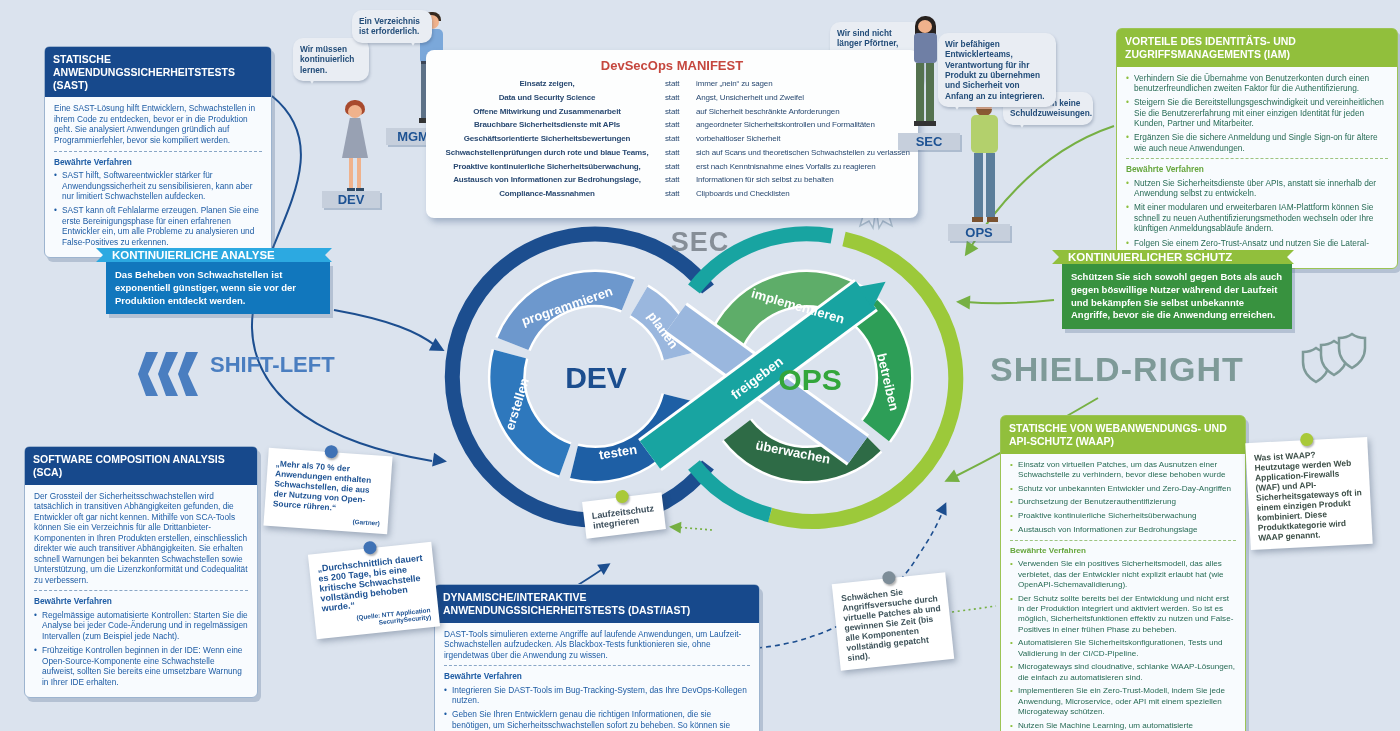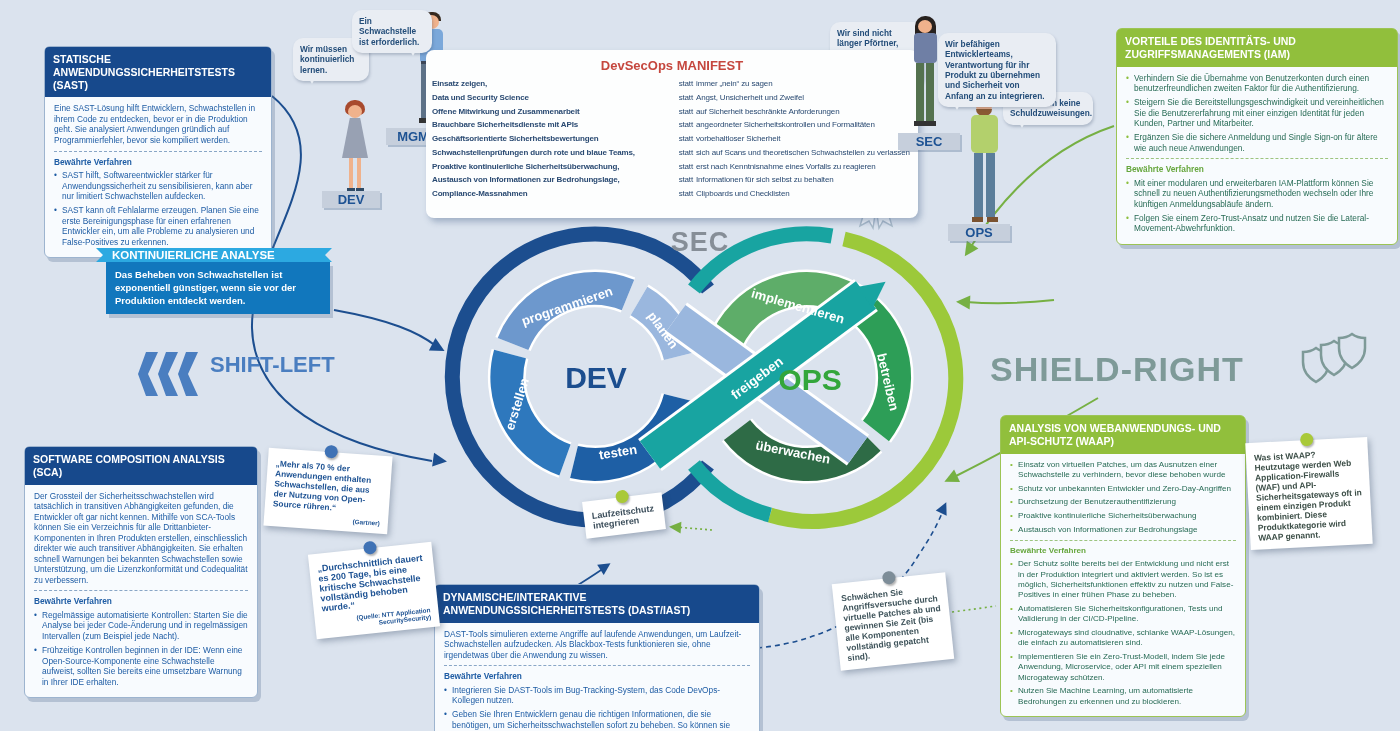--- a/index.html
+++ b/index.html
@@ -36,22 +36,22 @@
   .ribbon-tab{color:#fff;font-weight:bold;font-size:11.5px;padding:1px 16px;}
   .ribbon-body{color:#fff;font-weight:bold;font-size:9.5px;line-height:1.35;padding:7px 9px;
        margin-left:10px;box-shadow:3px 4px 0 rgba(90,115,150,.30);}
 
   
   #manifest{position:absolute;left:426px;top:50px;width:492px;height:168px;background:#fdfefe;
       border-radius:8px;box-shadow:3px 4px 6px rgba(90,115,150,.45);padding:8px 6px 4px 6px;box-sizing:border-box;}
   #manifest .m-title{text-align:center;color:#c5473e;font-weight:bold;font-size:13px;margin-bottom:6px;}
   .m-row{display:grid;grid-template-columns:230px 28px 1fr;column-gap:3px;margin-bottom:4.6px;
       font-size:8px;letter-spacing:-0.15px;line-height:1.15;color:#2a4a72;}
-  .m-left{text-align:left;font-weight:bold;}
-  .m-statt{text-align:right;}
+  .m-left{text-align:center;font-weight:bold;}
+  .m-statt{text-align:left;}
 
   
   .loop-label{position:absolute;transform:translate(-50%,-50%);font-weight:bold;white-space:nowrap;}
   .seg-label{color:#fff;font-size:13px;}
 
   
   .bubble{position:absolute;background:#e9edf3;border-radius:10px;padding:6px 7px;font-size:8.3px;
       font-weight:bold;color:#234d79;line-height:1.25;box-shadow:1px 2px 3px rgba(40,60,90,.25);}
   .bubble::after{content:"";position:absolute;bottom:-8px;left:14px;border:5px solid transparent;
       border-top:9px solid #e9edf3;}
@@ -192,31 +192,36 @@
       <ul class="blist">
 
       <li>Verhindern Sie die Übernahme von Benutzerkonten durch einen benutzerfreundlichen zweiten Faktor für die Authentifizierung.</li>
           <li>Steigern Sie die Bereitstellungsgeschwindigkeit und vereinheitlichen Sie die Benutzererfahrung mit einer einzigen Identität für jeden Kunden, Partner und Mitarbeiter.</li>
           <li>Ergänzen Sie die sichere Anmeldung und Single Sign-on für ältere wie auch neue Anwendungen.</li>
         </ul>
       <div class="dashed-sep"></div>
       <div class="practices">Bewährte Verfahren</div>
       <ul class="blist">
 
+      <li>Nutzen Sie Sicherheitsdienste über APIs, anstatt sie innerhalb der Anwendung selbst zu entwickeln.</li>
           <li>Mit einer modularen und erweiterbaren IAM-Plattform können Sie schnell zu neuen Authentifizierungsmethoden wechseln oder Ihre künftigen Anmeldungsabläufe ändern.</li>
           <li>Folgen Sie einem Zero-Trust-Ansatz und nutzen Sie die Lateral-Movement-Abwehrfunktion.</li>
         </ul>
     </div>
   </div>
 
   <div class="ribbon" style="left:96px;top:248px;width:236px;">
     <div class="ribbon-tab" style="background:#2ca9e1;clip-path:polygon(0px 0%,236px 0%,229px 50%,236px 100%,0px 100%,7px 50%);">KONTINUIERLICHE ANALYSE</div>
     <div class="ribbon-body" style="background:#1177bd;width:206px;">Das Beheben von Schwachstellen ist exponentiell günstiger, wenn sie vor der Produktion entdeckt werden.</div>
   </div>
 
+  <div class="ribbon" style="left:1052px;top:250px;width:242px;">
+    <div class="ribbon-tab" style="background:#91bf3c;clip-path:polygon(0px 0%,242px 0%,235px 50%,242px 100%,0px 100%,7px 50%);">KONTINUIERLICHER SCHUTZ</div>
+    <div class="ribbon-body" style="background:#38923f;width:212px;">Schützen Sie sich sowohl gegen Bots als auch gegen böswillige Nutzer während der Laufzeit und bekämpfen Sie selbst unbekannte Angriffe, bevor sie die Anwendung erreichen.</div>
+  </div>
 
   <div class="person" style="left:335px;top:100px;width:40px;height:95px;">
     <div style="left:10px;top:0;width:20px;height:15px;background:#a84a2d;border-radius:10px 10px 6px 6px;"></div>
     <div style="left:13px;top:5px;width:14px;height:13px;background:#f0b28c;border-radius:50%;"></div>
     <div style="left:7px;top:18px;width:26px;height:40px;background:#98a1b3;clip-path:polygon(30% 0,70% 0,100% 100%,0 100%);"></div>
     <div style="left:14px;top:58px;width:4px;height:30px;background:#f0b28c;"></div>
     <div style="left:22px;top:58px;width:4px;height:30px;background:#f0b28c;"></div>
     <div style="left:12px;top:88px;width:8px;height:4px;background:#2e4a66;"></div>
     <div style="left:21px;top:88px;width:8px;height:4px;background:#2e4a66;"></div>
   </div>
@@ -249,21 +254,21 @@
     <div style="left:12px;top:121px;width:11px;height:5px;background:#7a5230;"></div>
     <div style="left:27px;top:121px;width:11px;height:5px;background:#7a5230;"></div>
   </div>
 
   <div class="platform" style="left:322px;top:191px;width:58px;">DEV</div>
   <div class="platform" style="left:386px;top:128px;width:62px;">MGMT</div>
   <div class="platform" style="left:898px;top:133px;width:62px;z-index:3;">SEC</div>
   <div class="platform" style="left:948px;top:224px;width:62px;">OPS</div>
 
   <div class="bubble" style="left:293px;top:38px;width:62px;">Wir müssen kontinuierlich lernen.</div>
-  <div class="bubble tail-right" style="left:352px;top:10px;width:66px;">Ein Schwachstelle ist erforderlich.</div>
+  <div class="bubble tail-right" style="left:352px;top:10px;width:66px;">Ein Verzeichnis ist erforderlich.</div>
   <div class="bubble tail-right" style="left:830px;top:22px;width:80px;">Wir sind nicht länger Pförtner, sondern Werkzeugmacher und Berater.</div>
   <div class="bubble" style="left:938px;top:33px;width:104px;z-index:4;">Wir befähigen Entwicklerteams, Verantwortung für ihr Produkt zu übernehmen und Sicherheit von Anfang an zu integrieren.</div>
   <div class="bubble" style="left:1003px;top:92px;width:76px;">Wir machen keine Schuldzuweisungen.</div>
 
   <div id="manifest" style="z-index:2;">
     <div class="m-title">DevSecOps MANIFEST</div>
     <div>
 
         <div class="m-row">
           <span class="m-left">Einsatz zeigen,</span>
@@ -336,41 +341,42 @@
   </div>
 
   <div class="box blue" style="left:434px;top:566px;width:324px;">
     <div class="box-header">DYNAMISCHE/INTERAKTIVE ANWENDUNGSSICHERHEITSTESTS (DAST/IAST)</div>
     <div class="box-body">
       <p>DAST-Tools simulieren externe Angriffe auf laufende Anwendungen, um Laufzeit-Schwachstellen aufzudecken. Als Blackbox-Tests funktionieren sie, ohne irgendetwas über die Anwendung zu wissen.</p>
       <div class="dashed-sep"></div>
       <div class="practices">Bewährte Verfahren</div>
       <ul class="blist">
 
-      <li>Integrieren Sie DAST-Tools im Bug-Tracking-System, das Code DevOps-Kollegen nutzen.</li>
+      <li>Integrieren Sie DAST-Tools im Bug-Tracking-System, das Ihre DevOps-Kollegen nutzen.</li>
           <li>Geben Sie Ihren Entwicklern genau die richtigen Informationen, die sie benötigen, um Sicherheitsschwachstellen sofort zu beheben. So können sie Sicherheitsbedenken vorrangig behandeln und Ihr Unternehmen fit für DevSecOps machen.</li>
         </ul>
     </div>
   </div>
 
   <div class="box green" style="left:1000px;top:397px;width:244px;">
-    <div class="box-header">ANALYSIS VON WEBANWENDUNGS- UND API-SCHUTZ (WAAP)</div>
+    <div class="box-header">STATISCHE VON WEBANWENDUNGS- UND API-SCHUTZ (WAAP)</div>
     <div class="box-body" style="font-size:8.1px;">
       <ul class="blist">
 
       <li>Einsatz von virtuellen Patches, um das Ausnutzen einer Schwachstelle zu verhindern, bevor diese behoben wurde</li>
           <li>Schutz vor unbekannten Entwickler und Zero-Day-Angriffen</li>
           <li>Durchsetzung der Benutzerauthentifizierung</li>
           <li>Proaktive kontinuierliche Sicherheitsüberwachung</li>
           <li>Austausch von Informationen zur Bedrohungslage</li>
         </ul>
       <div class="dashed-sep"></div>
       <div class="practices">Bewährte Verfahren</div>
       <ul class="blist">
 
+      <li>Verwenden Sie ein positives Sicherheitsmodell, das alles verbietet, das der Entwickler nicht explizit erlaubt hat (wie OpenAPI-Schemavalidierung).</li>
           <li>Der Schutz sollte bereits bei der Entwicklung und nicht erst in der Produktion integriert und aktiviert werden. So ist es möglich, Sicherheitsfunktionen effektiv zu nutzen und False-Positives in einer frühen Phase zu beheben.</li>
           <li>Automatisieren Sie Sicherheitskonfigurationen, Tests und Validierung in der CI/CD-Pipeline.</li>
           <li>Microgateways sind cloudnative, schlanke WAAP-Lösungen, die einfach zu automatisieren sind.</li>
           <li>Implementieren Sie ein Zero-Trust-Modell, indem Sie jede Anwendung, Microservice, oder API mit einem speziellen Microgateway schützen.</li>
           <li>Nutzen Sie Machine Learning, um automatisierte Bedrohungen zu erkennen und zu blockieren.</li>
         </ul>
     </div>
   </div>
 
   <div class="note" style="left:266px;top:452px;width:124px;transform:rotate(4deg);font-size:8.3px;color:#1d5293;">

